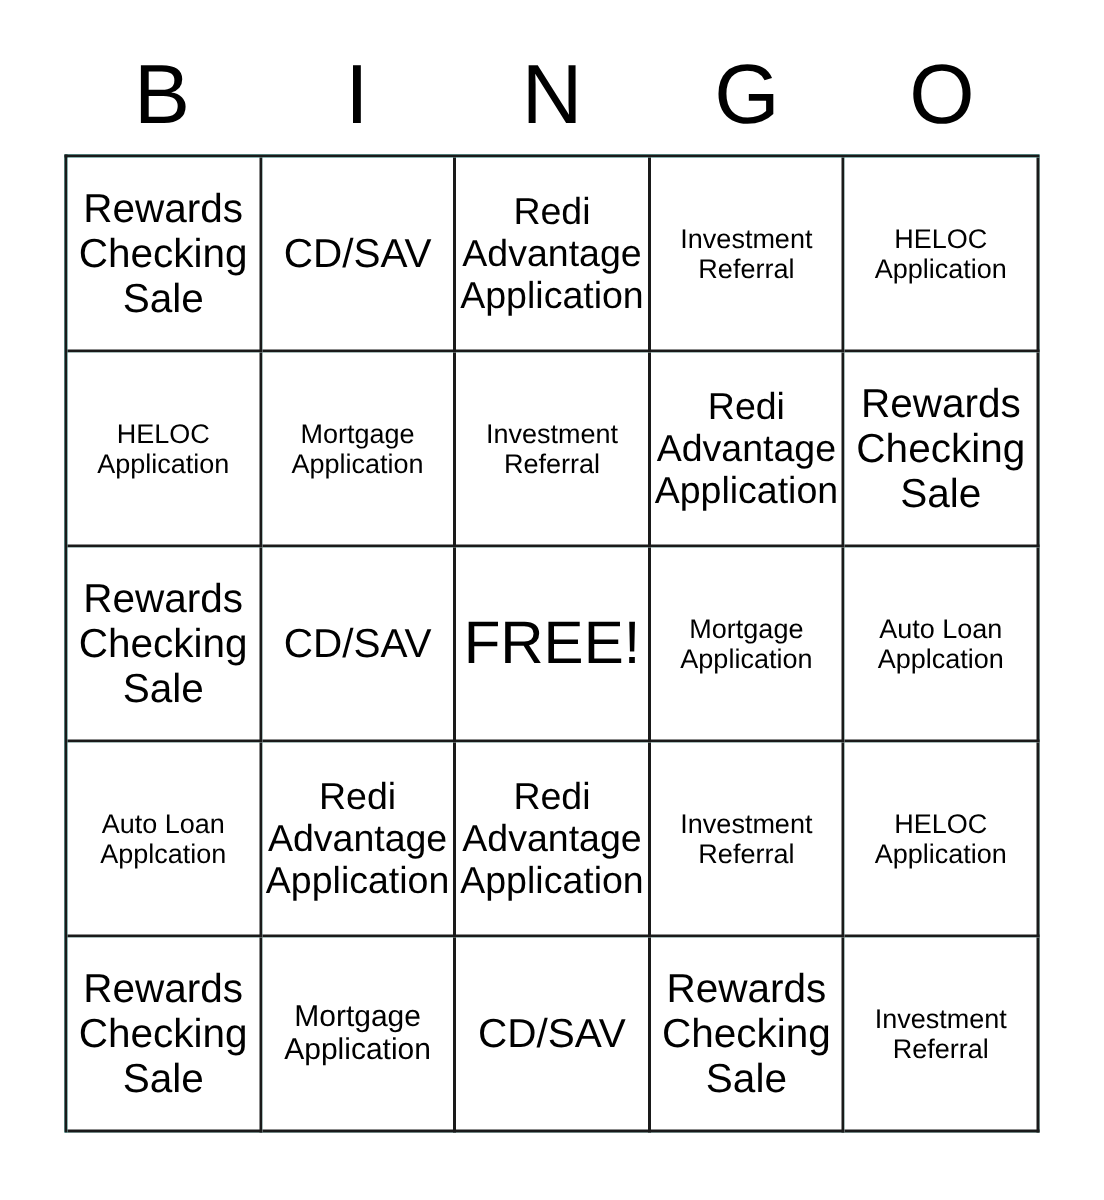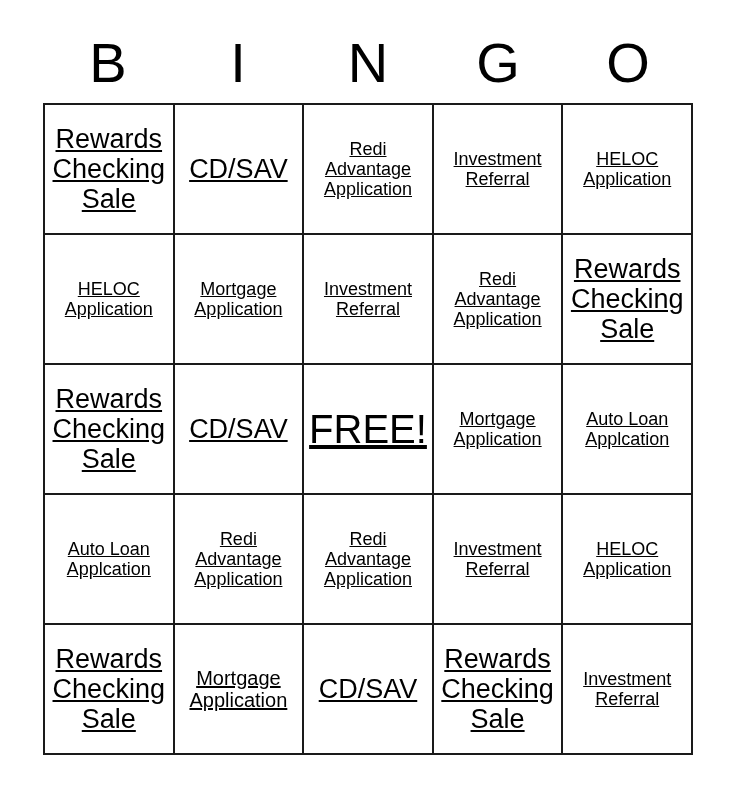--- a/index.html
+++ b/index.html
@@ -52,21 +52,20 @@
     top: 103px;
     width: 650px;
     height: 652px;
     border-top: 2px solid #1a1a1a;
     border-left: 2px solid #1a1a1a;
     box-sizing: border-box;
     display: grid;
     grid-template-columns: repeat(5, 1fr);
     grid-template-rows: repeat(5, 1fr);
     background: #14b8a6;
-    text-decoration: underline;
   }
   .cell {
     border-right: 2px solid #1a1a1a;
     border-bottom: 2px solid #1a1a1a;
     box-sizing: border-box;
     display: flex;
     align-items: center;
     justify-content: center;
     text-align: center;
     padding: 2px 1px;
@@ -78,21 +77,21 @@
     width: 100%;
     line-height: 1.12;
     word-break: normal;
     hyphens: none;
   }
 
   
   .fs-xl   { font-size: 40px; }   
   .fs-lg   { font-size: 27px; }   
   .fs-md   { font-size: 18px; }   
-  .fs-sm   { font-size: 18px; }   
+  .fs-sm   { font-size: 25px; }   
   .fs-xs   { font-size: 20px; }   
 </style>
 </head>
 <body>
 
 <div id="card">
 
   <div id="header">
     <div class="header-cell">B</div>
     <div class="header-cell">I</div>

